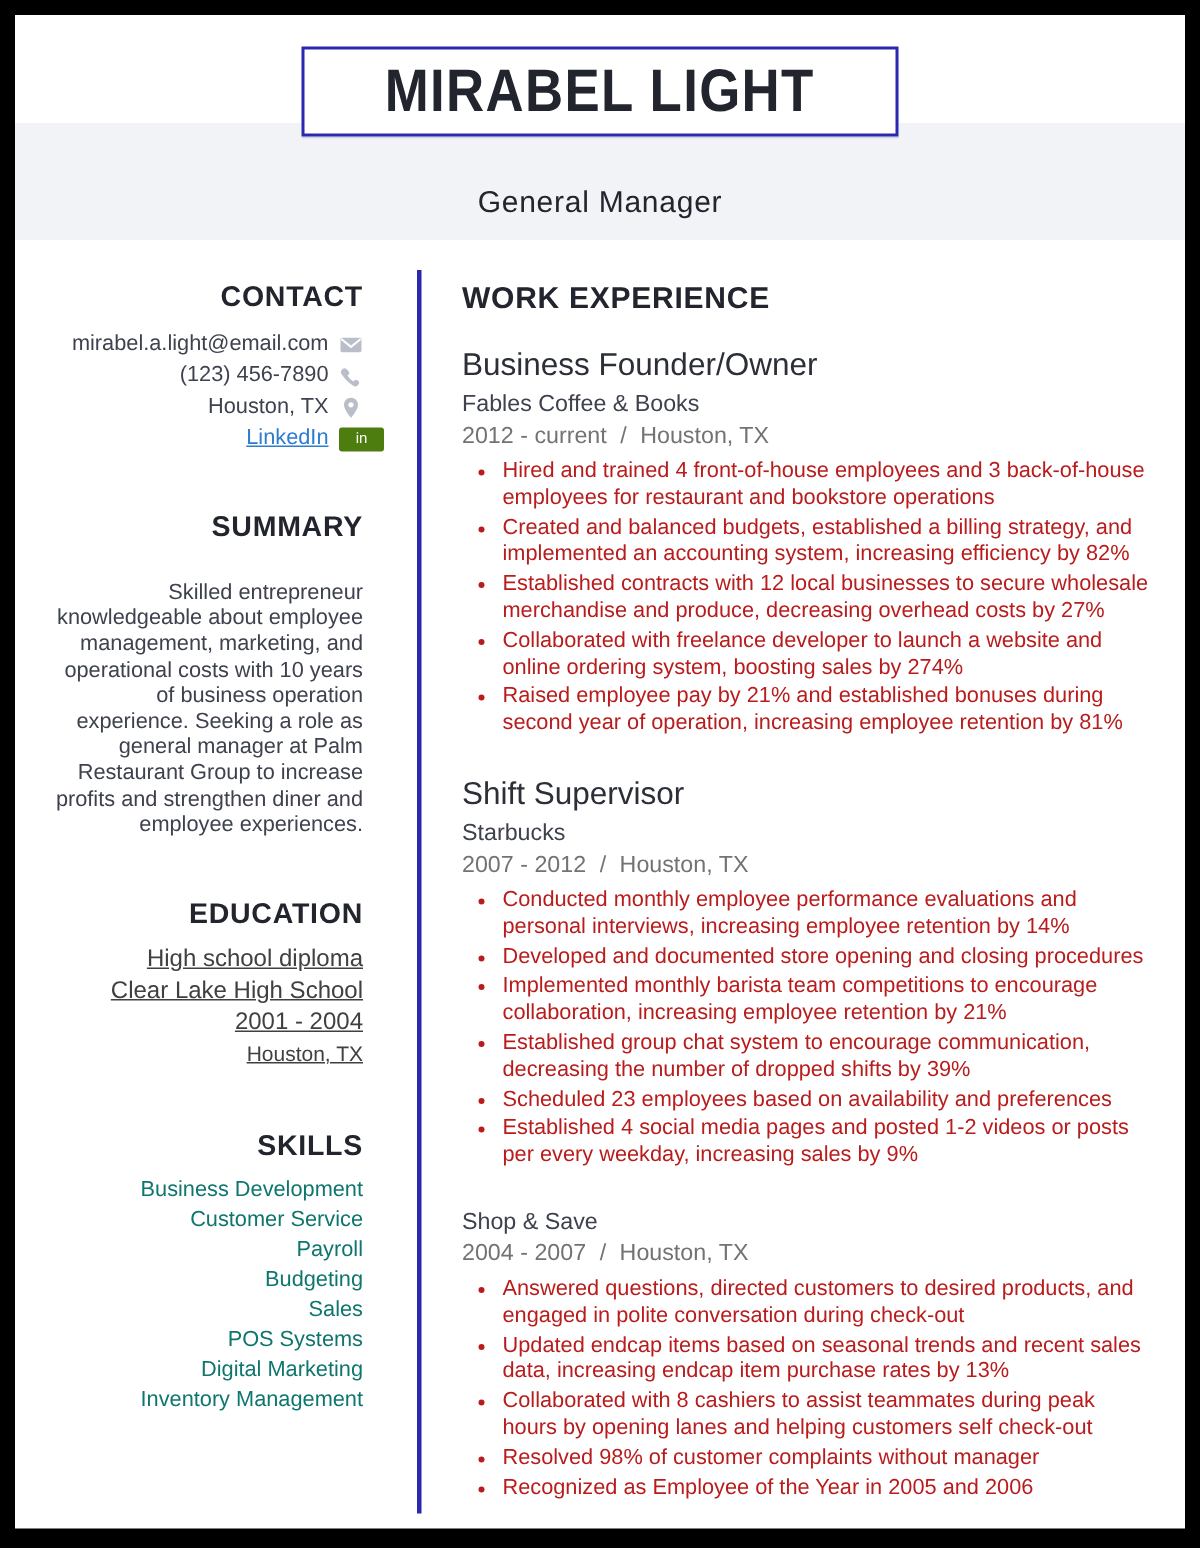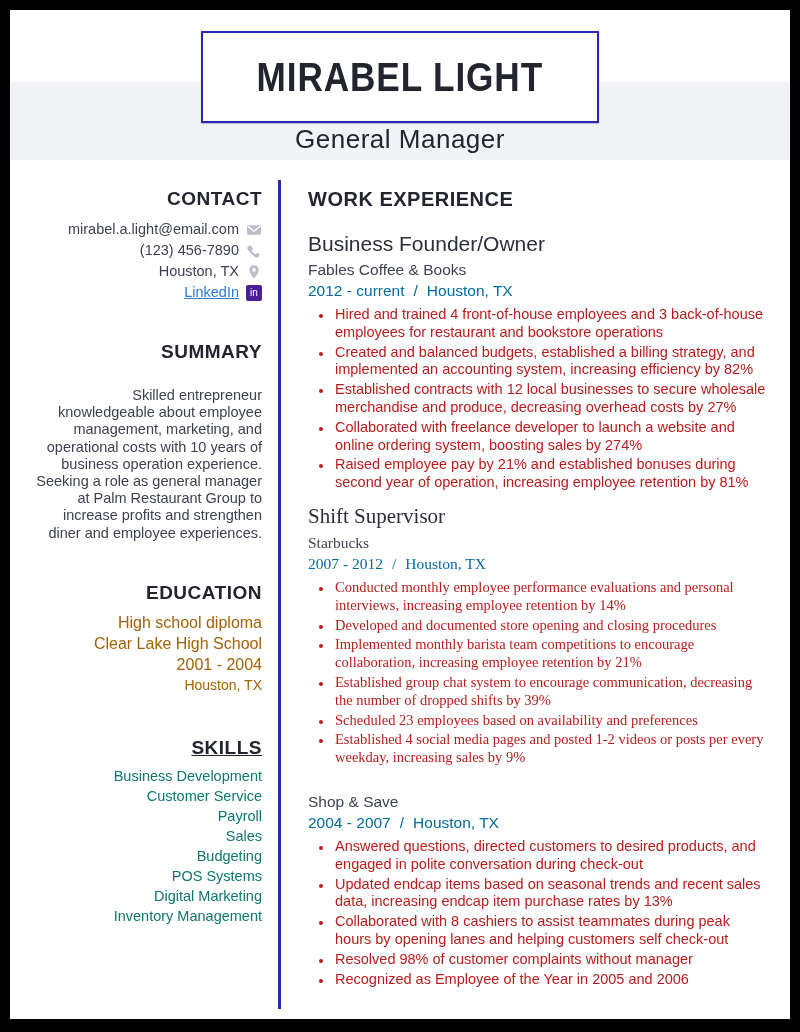--- a/index.html
+++ b/index.html
@@ -11,77 +11,77 @@
     background:#fff; position:relative; overflow:hidden;
   }
   
   .header { position:relative; height:150px; }
   .header-band {
     position:absolute; left:0; right:0; top:72px; height:78px;
     background:#f2f3f7;
   }
   .name-box {
     position:absolute; top:21px; left:50%; transform:translateX(-50%);
-    width:398px; height:92px;
+    width:398px; height:60px;
     background:#fff; border:2px solid #2b28b0;
     box-shadow:0 1px 1px rgba(40,40,120,0.25);
     display:flex; align-items:center; justify-content:center; z-index:2;
   }
   .name-text {
     font-size:40px; font-weight:600; color:#23252e; letter-spacing:1px;
     transform:scaleX(0.88); white-space:nowrap;
   }
   .job-title-line {
     position:absolute; left:0; right:0; top:114px; text-align:center;
-    font-size:26px; font-weight:400; color:#23252e; z-index:2;
+    font-size:20px; font-weight:400; color:#23252e; z-index:2;
     letter-spacing:0.5px;
   }
   
   .main { display:flex; height:859px; }
   .left-col {
-    width:268px; flex:0 0 268px; padding:0 16px 0 24px;
+    width:268px; flex:0 0 268px; padding:0 36px 0 24px;
     text-align:right; color:#3e424e;
   }
   .divider {
     width:3px; flex:0 0 3px; background:#2b28b0;
     margin-top:20px; margin-bottom:10px;
   }
   .right-col { flex:1 1 auto; padding:0 24px 0 27px; color:#3e424e; }
   .section-heading {
     font-size:19px; font-weight:700; color:#23252e; letter-spacing:0.5px;
   }
   
   .contact-heading { margin-top:28px; margin-bottom:9px; }
   .contact-row {
     display:flex; justify-content:flex-end; align-items:center;
     font-size:14.5px; line-height:21px; color:#3e424e;
   }
   .contact-row .icon { width:16px; height:16px; margin-left:7px; flex:0 0 16px; }
   .icon svg { display:block; }
   .linkedin-link { color:#2e7cd0; text-decoration:underline;text-align:right; }
   .linkedin-badge {
-    display:flex; width:16px; height:16px; background:#4c1d95; border-radius:2px;
+    display:flex; width:30px; height:16px; background:#4d7c0f; border-radius:2px;
     color:#fff; font-size:10px; font-weight:400; align-items:center; justify-content:center;
   }
   
   .summary-heading { margin-top:38px; margin-bottom:24px; }
   .summary-text { font-size:14.5px; line-height:17.2px; color:#3e424e; }
   
   .education-heading { margin-top:40px; margin-bottom:8px; }
-  .edu-line { font-size:16px; line-height:21px; color:#a16207; }
+  .edu-line { font-size:16px; line-height:21px; color:#404040;text-decoration:underline; }
   .edu-line.small { font-size:14px; line-height:20px; }
   
-  .skills-heading { margin-top:42px; margin-bottom:7px;text-decoration:underline; }
+  .skills-heading { margin-top:42px; margin-bottom:7px; }
   .skill-item { font-size:14.5px; line-height:20px; color:#0f766e; }
   
   .work-heading { margin-top:28px; }
   .job { margin-top:21px; }
   .job-name { font-size:21px; font-weight:400; color:#2c2f38; }
   .job-company { font-size:15.5px; margin-top:5px; color:#3e424e; }
-  .job-meta { font-size:15.5px; margin-top:3px; color:#0369a1; }
+  .job-meta { font-size:15.5px; margin-top:3px; color:#737373; }
   .job-meta .sep { margin:0 9px; }
   .job-bullets { margin-top:6px; padding-left:25px; list-style-type:disc; }
   .job-bullets li {
     font-size:14.5px; line-height:17.8px; color:#b91c1c;
     padding-left:2px; margin-bottom:2px;
   }
   .job-bullets li::marker { font-size:12px; }
 </style>
 </head>
 <body>
@@ -143,22 +143,22 @@
       <div class="section-heading education-heading">EDUCATION</div>
       <div class="edu-line">High school diploma</div>
       <div class="edu-line">Clear Lake High School</div>
       <div class="edu-line">2001 - 2004</div>
       <div class="edu-line small">Houston, TX</div>
 
       <div class="section-heading skills-heading">SKILLS</div>
       <div class="skill-item">Business Development</div>
       <div class="skill-item">Customer Service</div>
       <div class="skill-item">Payroll</div>
+      <div class="skill-item">Budgeting</div>
       <div class="skill-item">Sales</div>
-      <div class="skill-item">Budgeting</div>
       <div class="skill-item">POS Systems</div>
       <div class="skill-item">Digital Marketing</div>
       <div class="skill-item">Inventory Management</div>
     </div>
 
     <div class="divider"></div>
 
     <div class="right-col">
       <div class="section-heading work-heading" style="font-size:20px;">WORK EXPERIENCE</div>
 
@@ -170,21 +170,21 @@
         </div>
         <ul class="job-bullets">
           <li>Hired and trained 4 front-of-house employees and 3 back-of-house employees for restaurant and bookstore operations</li>
           <li>Created and balanced budgets, established a billing strategy, and implemented an accounting system, increasing efficiency by 82%</li>
           <li>Established contracts with 12 local businesses to secure wholesale merchandise and produce, decreasing overhead costs by 27%</li>
           <li>Collaborated with freelance developer to launch a website and online ordering system, boosting sales by 274%</li>
           <li>Raised employee pay by 21% and established bonuses during second year of operation, increasing employee retention by 81%</li>
         </ul>
       </div>
 
-      <div class="job" style="margin-top:12px;font-family:Liberation Serif, serif;">
+      <div class="job" style="margin-top:26px;">
         <div class="job-name">Shift Supervisor</div>
         <div class="job-company">Starbucks</div>
         <div class="job-meta">
           <span>2007 - 2012</span><span class="sep">/</span><span>Houston, TX</span>
         </div>
         <ul class="job-bullets">
           <li>Conducted monthly employee performance evaluations and personal interviews, increasing employee retention by 14%</li>
           <li>Developed and documented store opening and closing procedures</li>
           <li>Implemented monthly barista team competitions to encourage collaboration, increasing employee retention by 21%</li>
           <li>Established group chat system to encourage communication, decreasing the number of dropped shifts by 39%</li>

